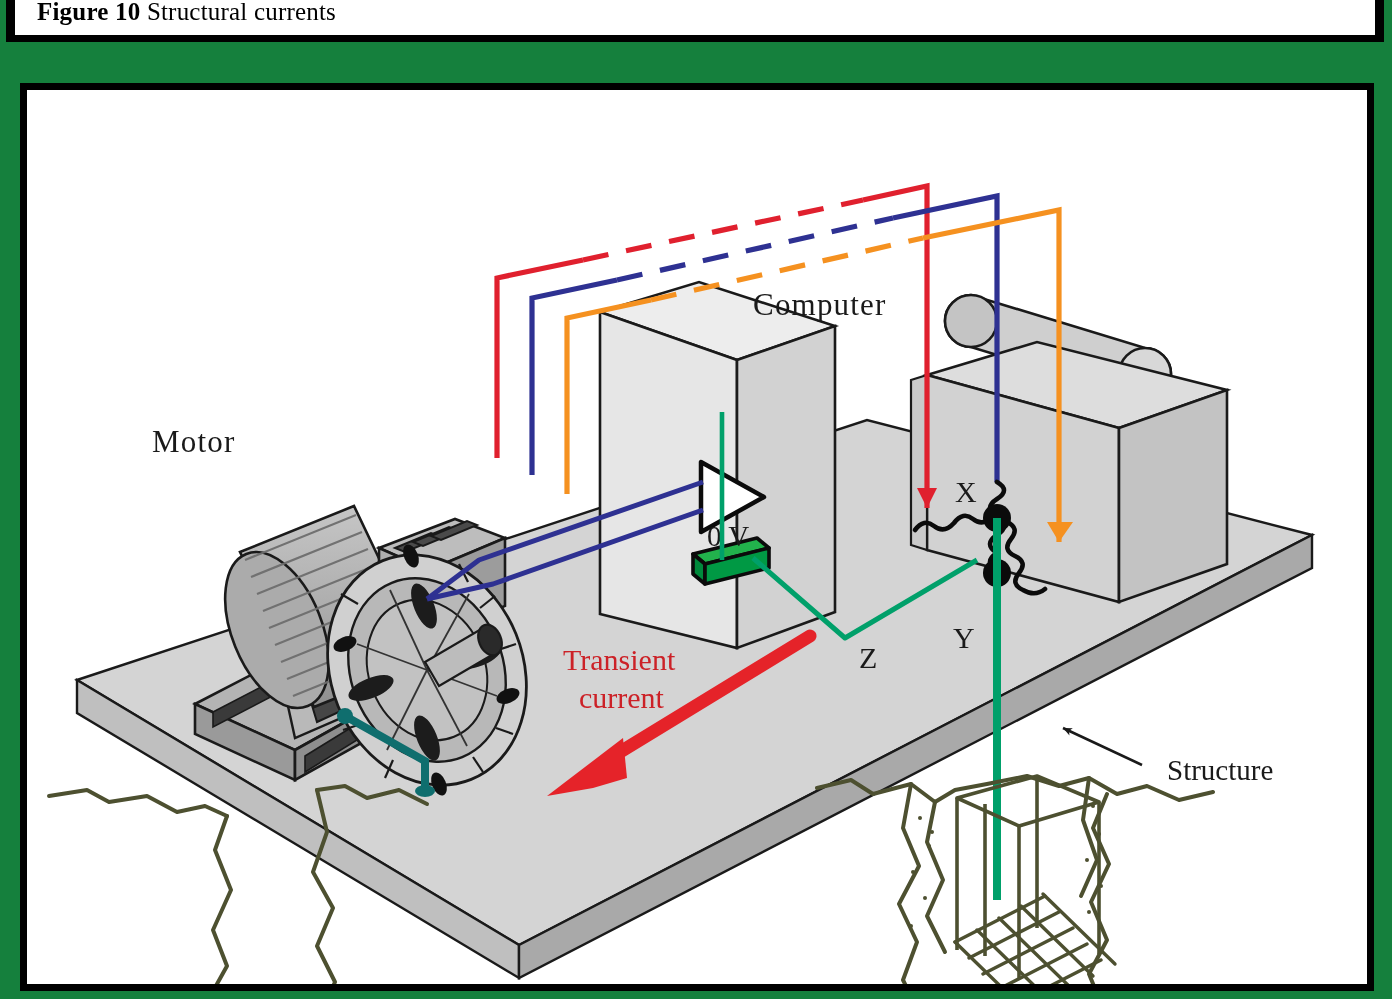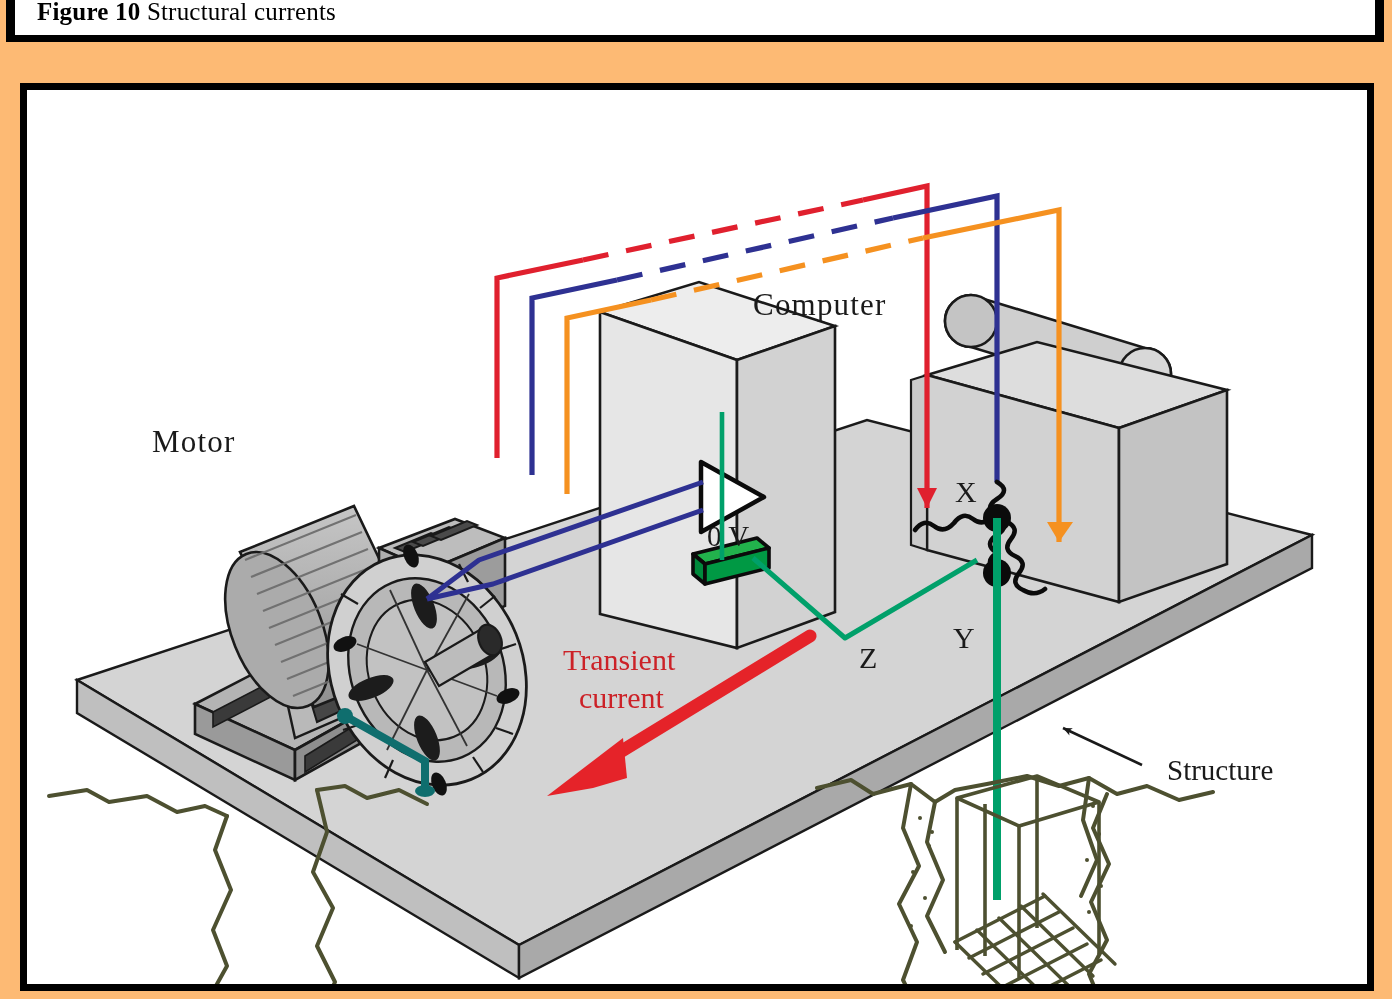--- a/index.html
+++ b/index.html
@@ -11,21 +11,21 @@
   body {
     width: 1392px;
     height: 999px;
     font-family: "Liberation Serif", "DejaVu Serif", serif;
     overflow: hidden;
   }
   #page {
     position: relative;
     width: 1392px;
     height: 999px;
-    background: #fdba74;
+    background: #15803d;
   }
   
   #caption-box {
     position: absolute;
     left: 6px;
     top: -8px;
     width: 1378px;
     height: 50px;
     border-left: 9px solid #000000;
     border-right: 9px solid #000000;

